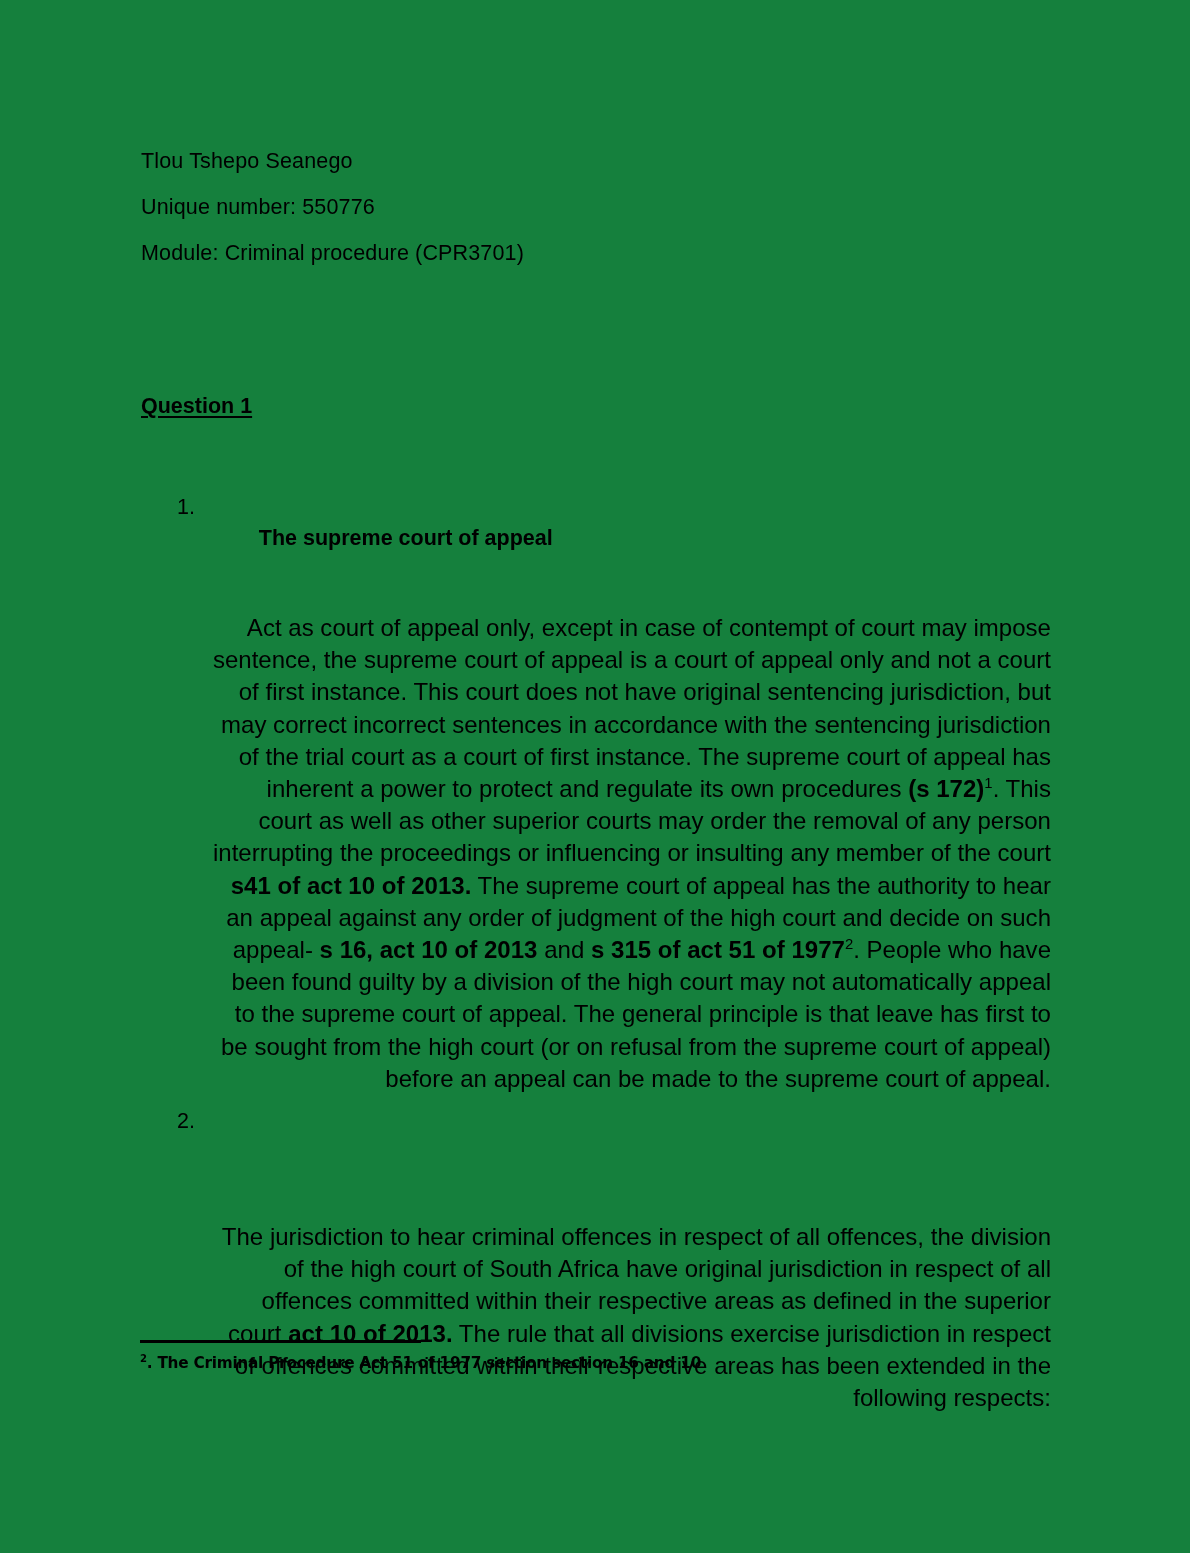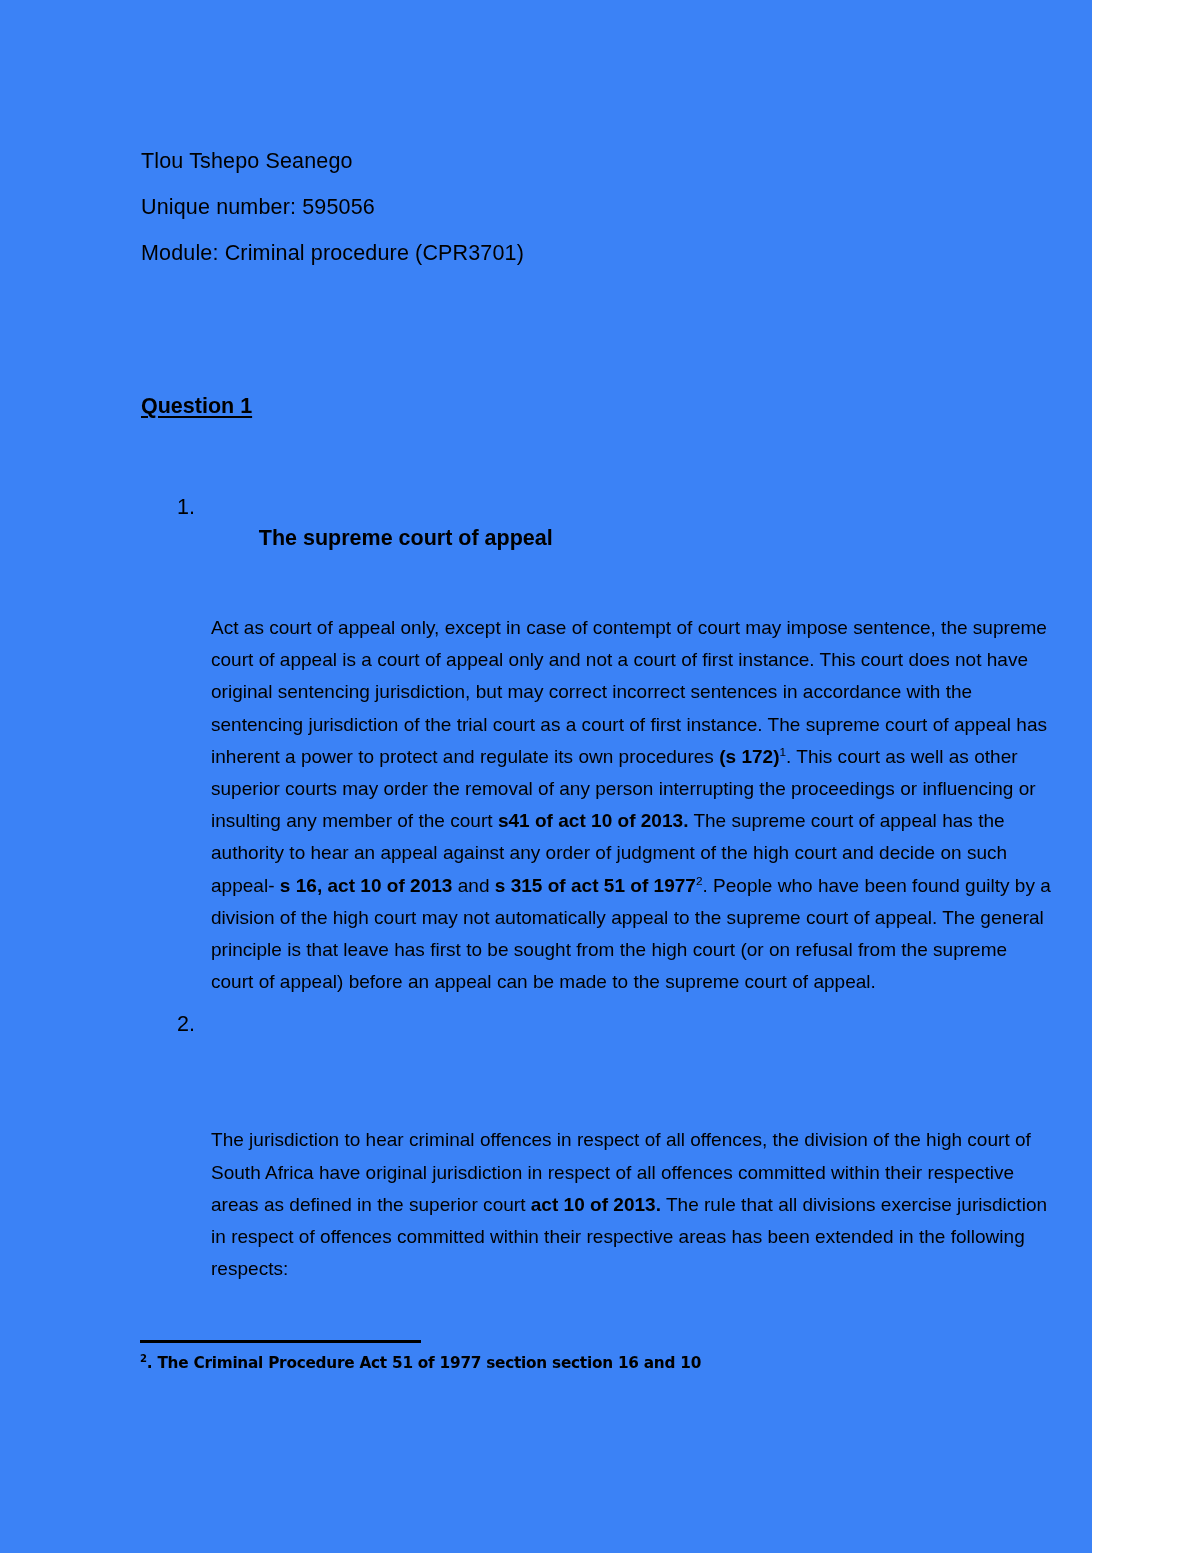--- a/index.html
+++ b/index.html
@@ -7,23 +7,23 @@
     padding: 0;
     background: #ffffff;
   }
   body {
     font-family: "Liberation Sans", sans-serif;
     color: #000000;
     -webkit-font-smoothing: none;
   }
   .page {
     position: relative;
-    width: 1092px;
+    width: 1190px;
     height: 1553px;
-    background: #3b82f6;
+    background: #15803d;
     box-sizing: border-box;
     overflow: hidden;
   }
 
   
   .header-block {
     position: absolute;
     left: 141px;
     top: 138px;
     width: 910px;
@@ -74,23 +74,23 @@
     left: 36px;
     top: 0;
     font-weight: normal;
     text-decoration: none;
   }
   .item-head .head-text {
     text-underline-offset: 3px;
   }
   .para {
     padding-left: 70px;
-    font-size: 19px;
+    font-size: 24px;
     line-height: 32.2px;
-    text-align: left;
+    text-align: right;
     letter-spacing: 0.02px;
   }
   .para.first-para { margin-top: 27px; }
   .para.second-para { margin-top: 22px; }
   .item-2 { margin-top: 11px; }
   b { font-weight: bold; }
   sup {
     font-size: 0.62em;
     vertical-align: super;
     line-height: 0;
@@ -122,21 +122,21 @@
     font-weight: bold;
   }
 </style>
 </head>
 <body>
 
 <div class="page">
 
   <div class="header-block">
     <div class="header-line">Tlou Tshepo Seanego</div>
-    <div class="header-line">Unique number: 595056</div>
+    <div class="header-line">Unique number: 550776</div>
     <div class="header-line">Module: Criminal procedure (CPR3701)</div>
   </div>
 
   <div class="question-heading">Question 1</div>
 
   <div class="list">
 
     <div class="list-item">
       <div class="item-head">
         <span class="marker">1.</span><span class="head-text">The supreme court of appeal</span>

